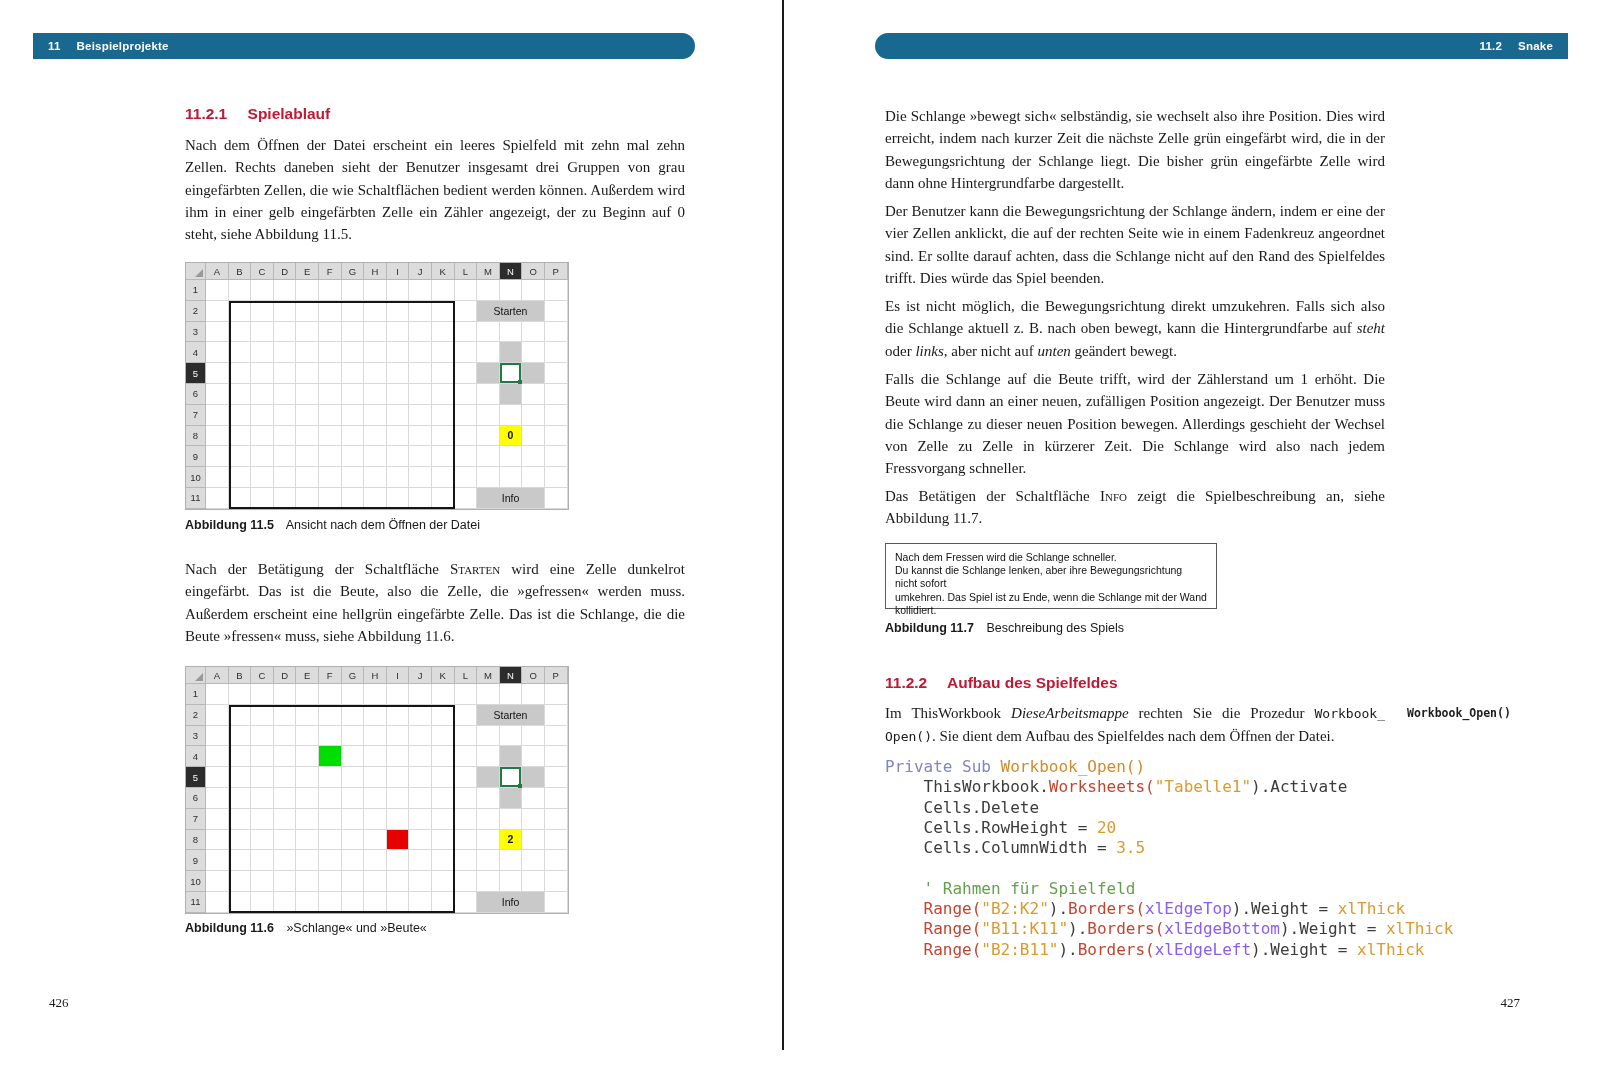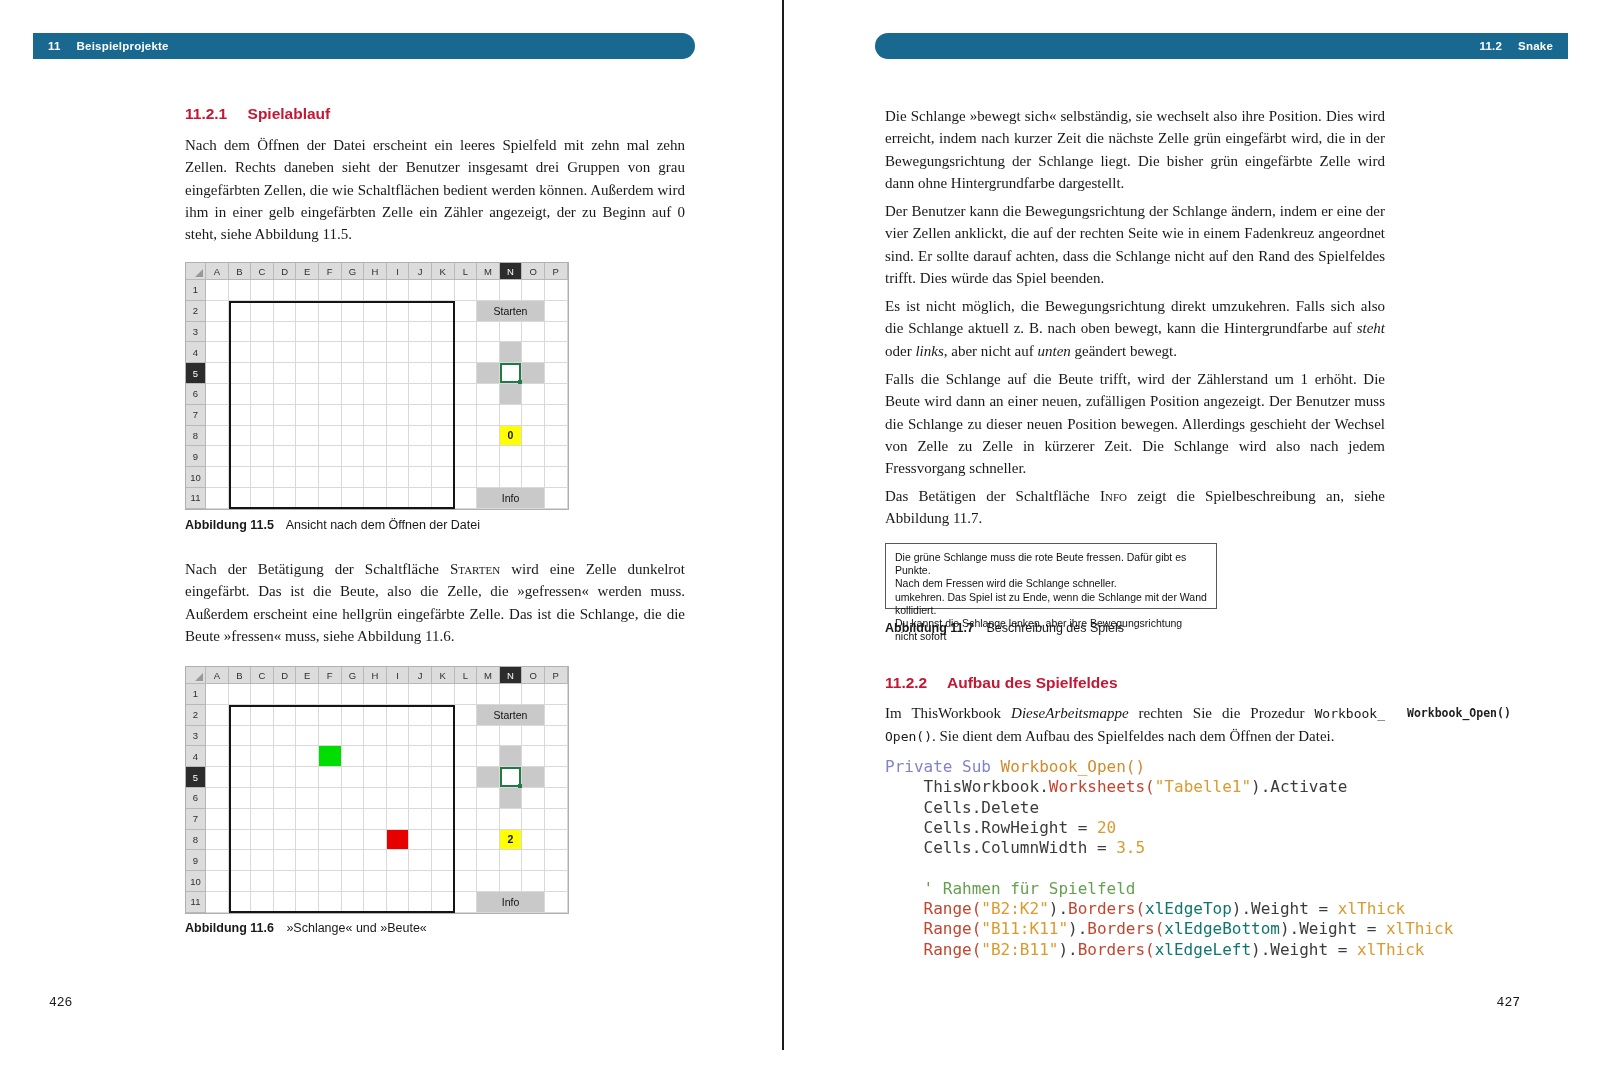--- a/index.html
+++ b/index.html
@@ -20,30 +20,30 @@
   .para{position:absolute;left:185px;width:500px;font-size:15px;line-height:22.3px;text-align:justify;color:#191919;hyphens:auto}
   .page-right .para{left:885px}
   .it{font-style:italic}
   .sc{font-variant:small-caps}
   .mono-inline{font-family:"DejaVu Sans Mono",monospace;font-size:13px}
 
   .caption{position:absolute;left:185px;width:500px;font-family:"Liberation Sans",sans-serif;font-size:12.5px;color:#191919}
   .page-right .caption{left:885px}
   .cap-label{font-weight:bold;margin-right:9px}
 
-  .pagenum{position:absolute;top:995px;font-family:Liberation Mono, monospace;font-size:13px;color:#191919}
+  .pagenum{position:absolute;top:995px;font-family:Liberation Serif, serif;font-size:13px;color:#191919}
   .pn-left{left:49px}
   .pn-right{left:1460px;width:60px;text-align:right}
 
   .infobox{position:absolute;left:885px;top:543px;width:332px;height:66px;border:1px solid #595959;background:#fff;
            padding:7px 9px;font-family:"Liberation Sans",sans-serif;font-size:10.5px;line-height:13.2px;color:#111}
 
   .codeblock{position:absolute;left:885px;top:757px;font-family:"DejaVu Sans Mono",monospace;font-size:16px;line-height:20.3px;white-space:pre;color:#3b3b3b}
   .tok-k{color:#8184c9}.tok-f{color:#d18b2c}.tok-m{color:#c4452f}.tok-s{color:#dc9a2e}
-  .tok-n{color:#dc9a2e}.tok-t{color:#0f766e}.tok-c{color:#63a14e}.tok-p{color:#3b3b3b}
+  .tok-n{color:#dc9a2e}.tok-t{color:#8b5cf6}.tok-c{color:#63a14e}.tok-p{color:#3b3b3b}
 
   .margin-note{position:absolute;left:1407px;top:706px;font-family:"DejaVu Sans Mono",monospace;font-size:11.5px;font-weight:bold;color:#1e1e1e}
 
   
   .sheet{position:absolute;display:grid;background:#fff;border:1px solid #b0b0b0}
   .sh-hcell{background:#dcdcdc;border-right:1px solid #b8b8b8;border-bottom:1px solid #b8b8b8;display:flex;align-items:center;justify-content:center;
             font-family:"Liberation Sans",sans-serif;font-size:9.5px;color:#2e2e2e}
   .sh-hsel{background:#2c2c2c;color:#fff}
   .sh-corner{align-items:flex-end;justify-content:flex-end}
   .sh-tri{width:0;height:0;border-left:8px solid transparent;border-bottom:8px solid #999;margin:0 2px 2px 0}
@@ -522,24 +522,23 @@
       <span>Snake</span>
     </div>
 
     <p class="para" style="top:105px"><span>Die Schlange »bewegt sich« selbständig, sie wechselt also ihre Position. Dies wird erreicht, indem nach kurzer Zeit die nächste Zelle grün eingefärbt wird, die in der Bewegungsrichtung der Schlange liegt. Die bisher grün eingefärbte Zelle wird dann ohne Hintergrundfarbe dargestellt.</span></p>
     <p class="para" style="top:200px"><span>Der Benutzer kann die Bewegungsrichtung der Schlange ändern, indem er eine der vier Zellen anklickt, die auf der rechten Seite wie in einem Fadenkreuz angeordnet sind. Er sollte darauf achten, dass die Schlange nicht auf den Rand des Spielfeldes trifft. Dies würde das Spiel beenden.</span></p>
     <p class="para" style="top:295px"><span>Es ist nicht möglich, die Bewegungsrichtung direkt umzukehren. Falls sich also die Schlange aktuell z. B. nach oben bewegt, kann die Hintergrundfarbe auf </span><span class="it">steht</span><span> oder </span><span class="it">links</span><span>, aber nicht auf </span><span class="it">unten</span><span> geändert bewegt.</span></p>
     <p class="para" style="top:368px"><span>Falls die Schlange auf die Beute trifft, wird der Zählerstand um 1 erhöht. Die Beute wird dann an einer neuen, zufälligen Position angezeigt. Der Benutzer muss die Schlange zu dieser neuen Position bewegen. Allerdings geschieht der Wechsel von Zelle zu Zelle in kürzerer Zeit. Die Schlange wird also nach jedem Fressvorgang schneller.</span></p>
     <p class="para" style="top:485px"><span>Das Betätigen der Schaltfläche </span><span class="sc">Info</span><span> zeigt die Spielbeschreibung an, siehe Abbildung 11.7.</span></p>
 
     <div class="infobox">
-      <div>Die grüne Schlange muss die rote Beute fressen. Dafür gibt es Punkte.</div>
       <div>Nach dem Fressen wird die Schlange schneller.</div>
+      <div>Du kannst die Schlange lenken, aber ihre Bewegungsrichtung nicht sofort</div>
       <div>umkehren. Das Spiel ist zu Ende, wenn die Schlange mit der Wand kollidiert.</div>
-      <div>Du kannst die Schlange lenken, aber ihre Bewegungsrichtung nicht sofort</div>
     </div>
 
     <div class="caption" style="top:621px">
       <span class="cap-label">Abbildung 11.7</span>
       <span class="cap-text">Beschreibung des Spiels</span>
     </div>
 
     <h2 class="sect" style="top:674px">
       <span class="sect-num">11.2.2</span>
       <span class="sect-title">Aufbau des Spielfeldes</span>

